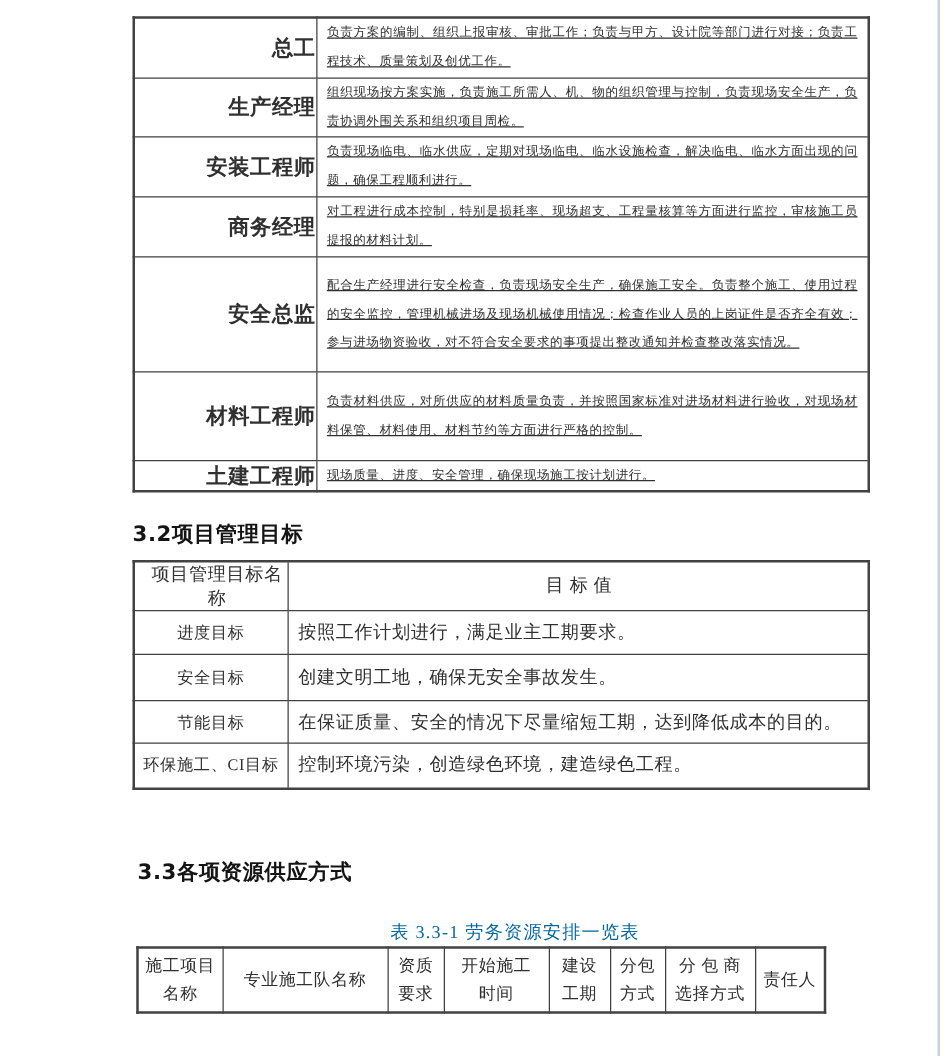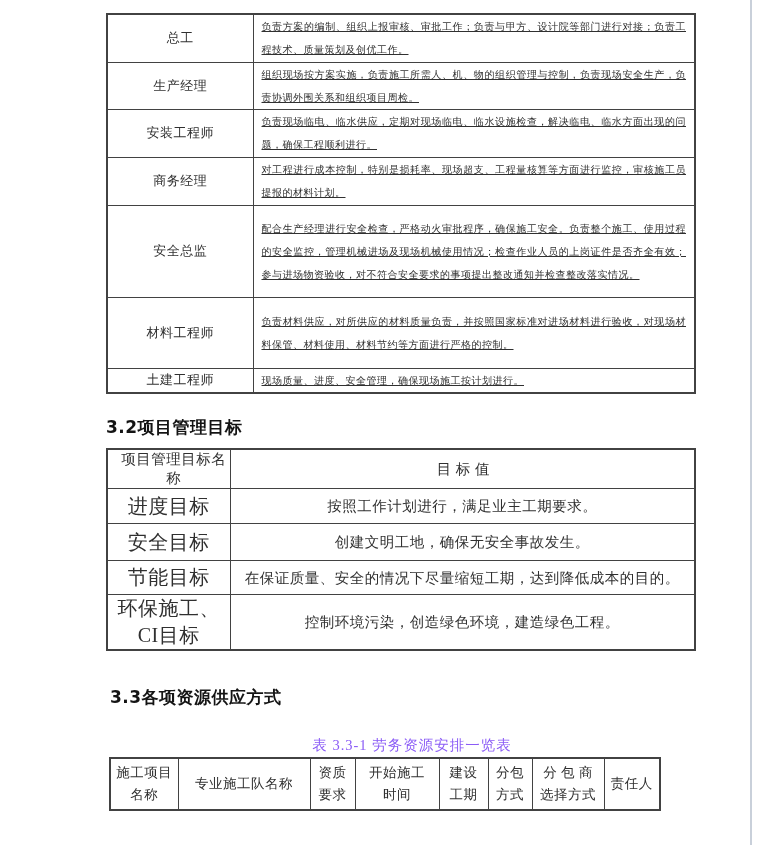--- a/index.html
+++ b/index.html
@@ -12,51 +12,51 @@
   .page-edge{position:absolute;top:0;height:845px;width:2px;background:#c9d0da;}
 
   table{border-collapse:collapse;table-layout:fixed;position:absolute;background:#fff;}
   table, td, th{border:1px solid #424242;}
   table{border-width:2px;}
   td{padding:0;vertical-align:middle;}
 
   
   #tbl-resp{left:106px;top:13px;width:588px;}
   #tbl-resp td.role{
-    width:146px;text-align:center;font-size:13px;letter-spacing:.5px;
+    width:146px;text-align:right;font-size:17px;letter-spacing:.5px;font-weight:bold;
   }
   #tbl-resp td.duty{
     width:442px;text-align:justify;font-size:10px;letter-spacing:.5px;
     line-height:23px;padding:0 8px;text-decoration:underline;
   }
 
   
   #tbl-goals{left:106px;top:448px;width:588px;}
-  #tbl-goals td.gname{width:123px;text-align:center;font-size:20px;letter-spacing:.5px;}
-  #tbl-goals td.gval{width:465px;text-align:center;font-size:14.5px;letter-spacing:.5px;line-height:24px;padding:0 8px;}
+  #tbl-goals td.gname{width:123px;text-align:center;font-size:13px;letter-spacing:.5px;}
+  #tbl-goals td.gval{width:465px;text-align:left;font-size:14.5px;letter-spacing:.5px;line-height:24px;padding:0 8px;}
   #tbl-goals tr.hdr td{font-size:14.5px;padding-left:10px;}
   #tbl-goals tr.hdr td.gval{text-align:center;}
 
   
   #tbl-res{left:109px;top:757px;width:550px;}
   #tbl-res td{
     text-align:center;font-size:13.5px;letter-spacing:.5px;line-height:22px;
     white-space:pre-line;padding:0 2px;
   }
 
   .heading{
     position:absolute;font-family:"DejaVu Sans","Liberation Sans",sans-serif;
     font-weight:bold;font-size:17px;color:#141414;letter-spacing:.5px;
   }
   #h32{left:106px;top:416px;}
   #h33{left:110px;top:686px;}
 
   .caption{
     position:absolute;left:109px;top:736px;width:550px;text-align:center;
-    font-size:14.5px;letter-spacing:1px;color:#8b5cf6;padding-left:56px;box-sizing:border-box;
+    font-size:14.5px;letter-spacing:1px;color:#0369a1;padding-left:56px;box-sizing:border-box;
   }
 </style>
 </head>
 <body>
 
 <div class="page">
 
   <table id="tbl-resp">
     <colgroup>
         <col style="width:146px">
@@ -74,21 +74,21 @@
       <tr style="height:48px">
         <td class="role">安装工程师</td>
         <td class="duty">负责现场临电、临水供应，定期对现场临电、临水设施检查，解决临电、临水方面出现的问题，确保工程顺利进行。</td>
       </tr>
       <tr style="height:48px">
         <td class="role">商务经理</td>
         <td class="duty">对工程进行成本控制，特别是损耗率、现场超支、工程量核算等方面进行监控，审核施工员提报的材料计划。</td>
       </tr>
       <tr style="height:92px">
         <td class="role">安全总监</td>
-        <td class="duty">配合生产经理进行安全检查，严格动火审批程序，确保施工安全。负责整个施工、使用过程的安全监控，管理机械进场及现场机械使用情况；检查作业人员的上岗证件是否齐全有效；参与进场物资验收，对不符合安全要求的事项提出整改通知并检查整改落实情况。</td>
+        <td class="duty">配合生产经理进行安全检查，负责现场安全生产，确保施工安全。负责整个施工、使用过程的安全监控，管理机械进场及现场机械使用情况；检查作业人员的上岗证件是否齐全有效；参与进场物资验收，对不符合安全要求的事项提出整改通知并检查整改落实情况。</td>
       </tr>
       <tr style="height:71px">
         <td class="role">材料工程师</td>
         <td class="duty">负责材料供应，对所供应的材料质量负责，并按照国家标准对进场材料进行验收，对现场材料保管、材料使用、材料节约等方面进行严格的控制。</td>
       </tr>
       <tr style="height:22px">
         <td class="role">土建工程师</td>
         <td class="duty">现场质量、进度、安全管理，确保现场施工按计划进行。</td>
       </tr>
     </tbody>

